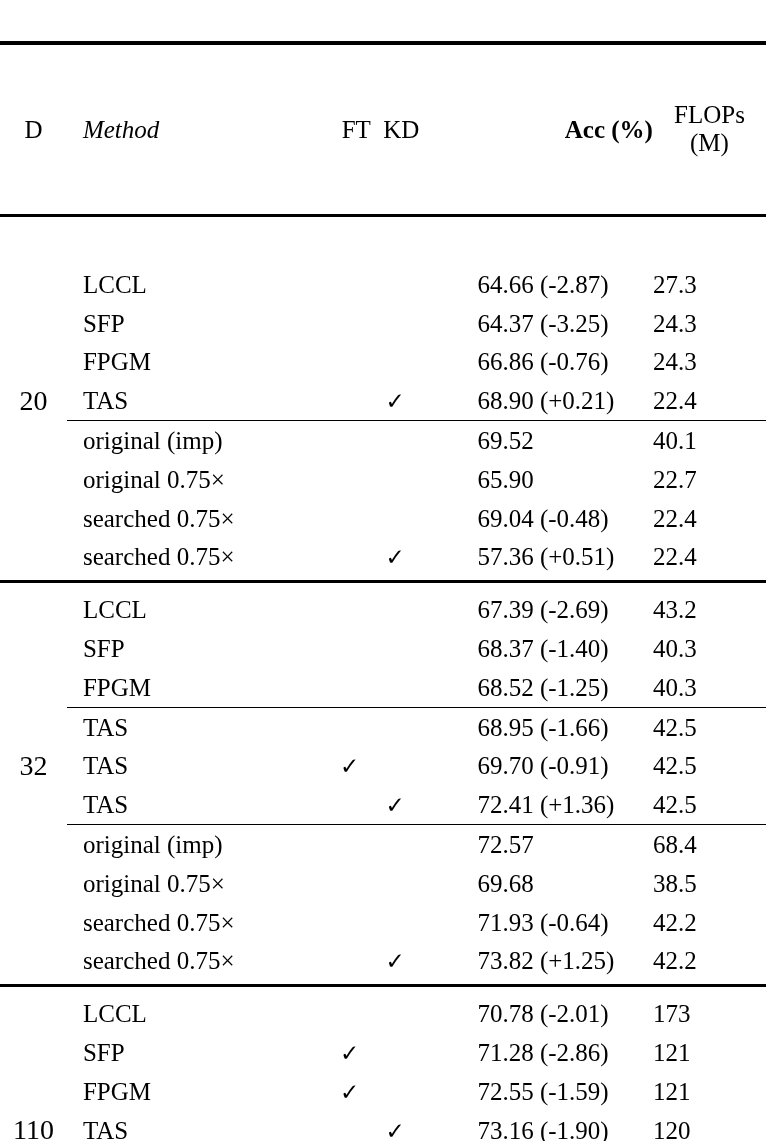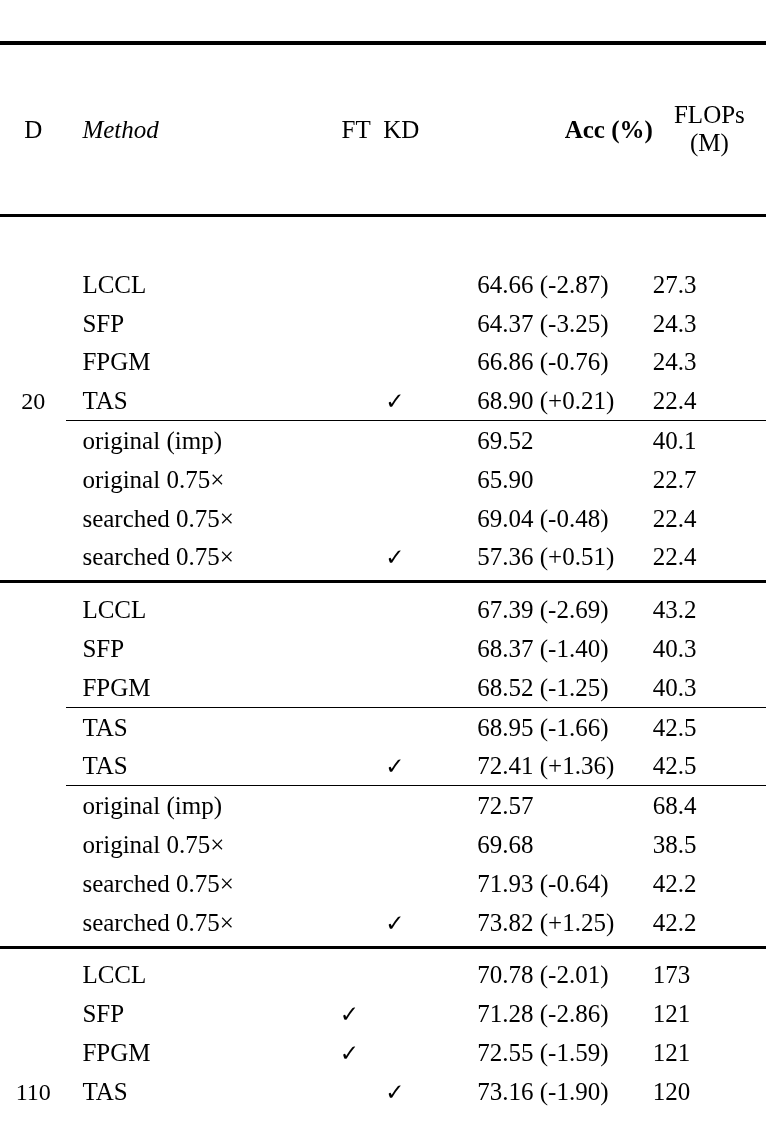--- a/index.html
+++ b/index.html
@@ -74,21 +74,21 @@
   thead .c-ft,
   thead .c-kd     { text-align: right; vertical-align: middle; }
   thead .c-acc    { text-align: right; padding-left: 18px; vertical-align: middle; font-weight: bold; }
   thead .c-flops  { text-align: center; vertical-align: middle; line-height: 1.12; }
 
   tbody tr.data-row td {
     height: 38.8px;
   }
 
   .dlabel {
-    font-size: 24px;
+    font-size: 28px;
   }
 
   .check {
     font-size: 23px;
     line-height: 1;
     display: inline-block;
   }
 
   .acc-val { white-space: nowrap; margin-left: 44px; }
 
@@ -252,20 +252,28 @@
         </tr>
         <tr class="data-row">
           <td class="c-d"></td>
           <td class="c-method">TAS</td>
           <td class="c-ft"></td>
           <td class="c-kd"></td>
           <td class="c-acc"><span class="acc-val">68.95 (-1.66)</span></td>
           <td class="c-flops">42.5</td>
         </tr>
         <tr class="data-row">
+          <td class="c-d" rowspan="1"><span class="dlabel">32</span></td>
+          <td class="c-method">TAS</td>
+          <td class="c-ft"><span class="check">✓</span></td>
+          <td class="c-kd"></td>
+          <td class="c-acc"><span class="acc-val">69.70 (-0.91)</span></td>
+          <td class="c-flops">42.5</td>
+        </tr>
+        <tr class="data-row">
           <td class="c-d"></td>
           <td class="c-method">TAS</td>
           <td class="c-ft"></td>
           <td class="c-kd"><span class="check">✓</span></td>
           <td class="c-acc"><span class="acc-val">72.41 (+1.36)</span></td>
           <td class="c-flops">42.5</td>
         </tr>
         <tr class="rule-row">
           <td style="padding: 0px;"></td>
           <td colspan="5" style="padding: 0px;">

